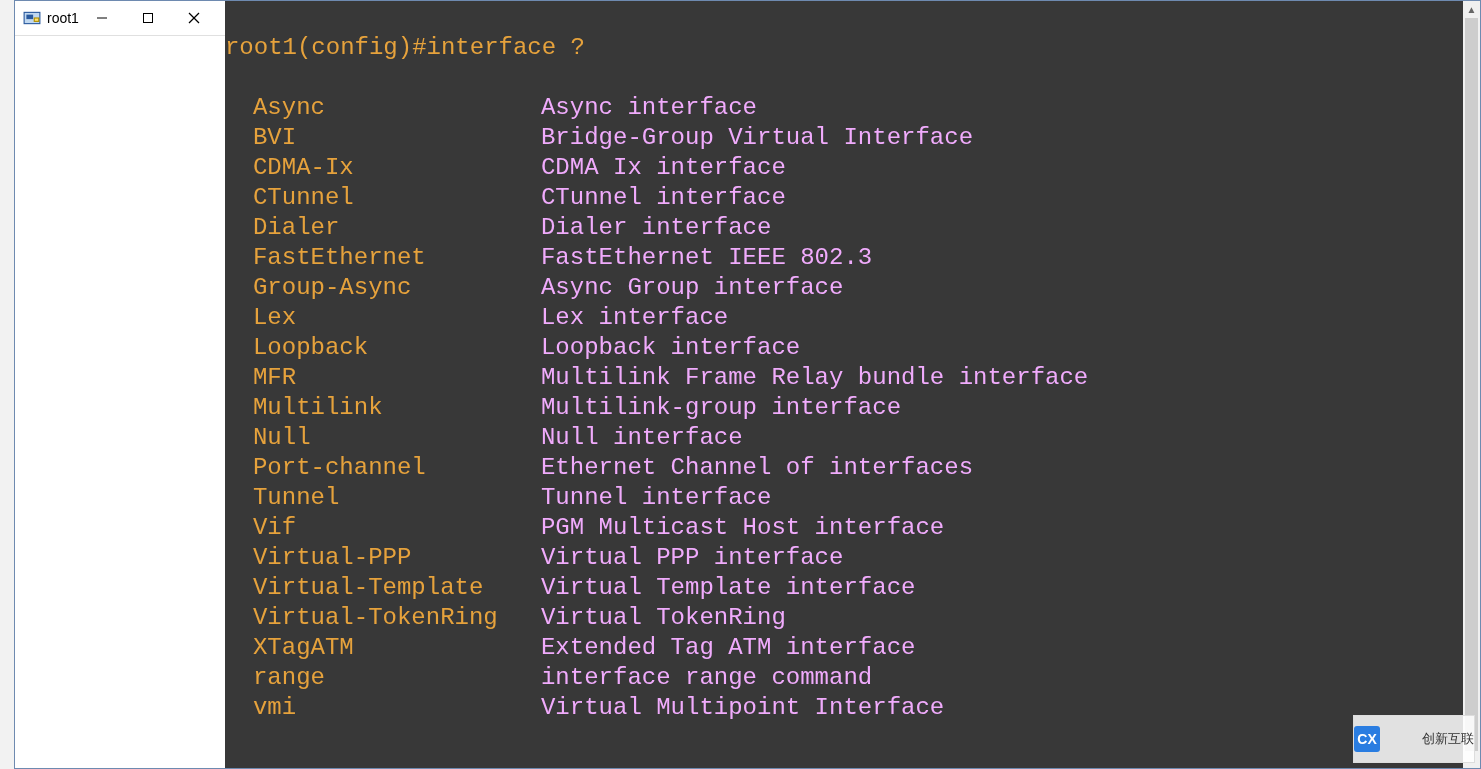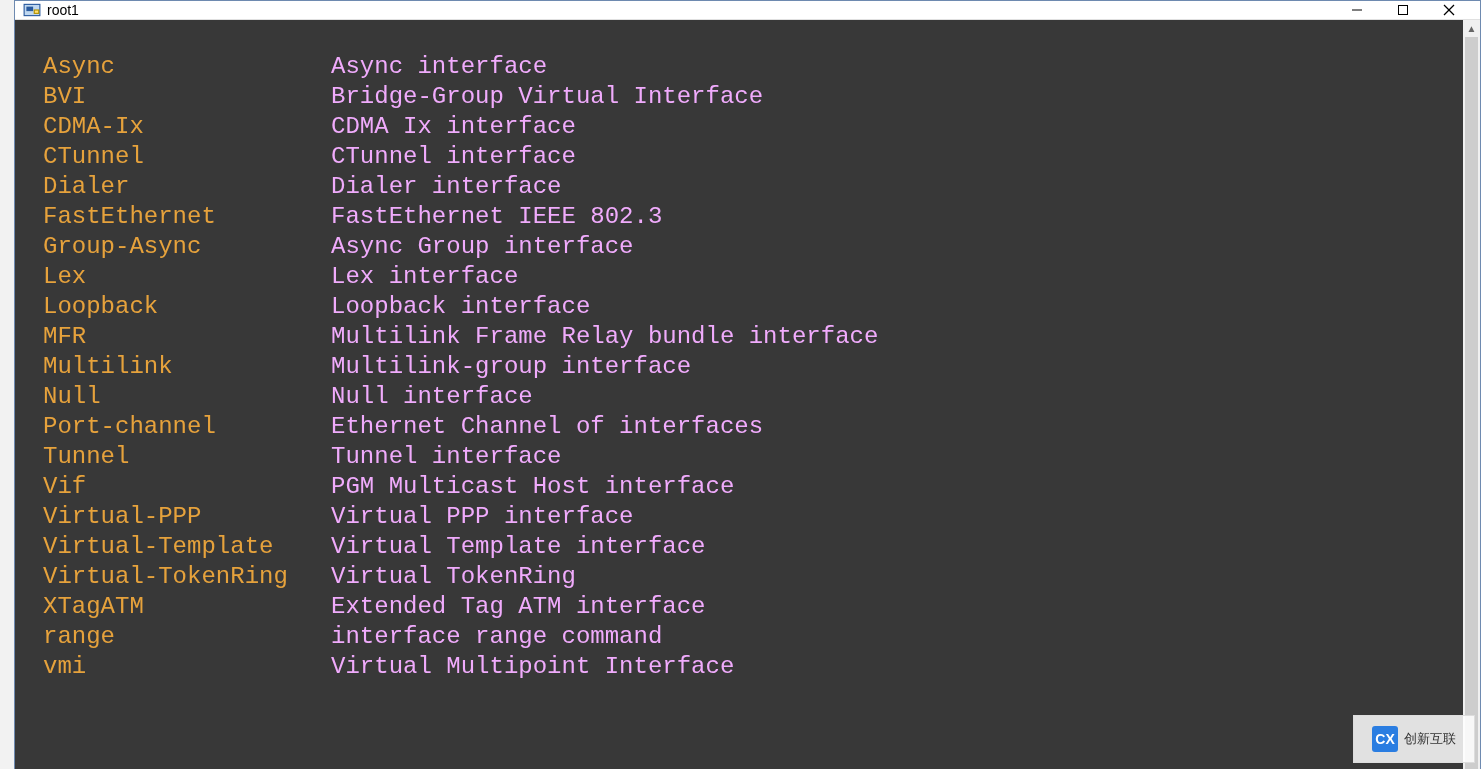--- a/index.html
+++ b/index.html
@@ -14,21 +14,20 @@
   .window {
     position: absolute;
     left: 14px;
     top: 0;
     width: 1467px;
     height: 769px;
     background: #fff;
     border: 1px solid #6e8ab0;
     box-sizing: border-box;
     display: flex;
-    flex-direction: column;
   }
   .titlebar {
     height: 34px;
     background: #ffffff;
     display: flex;
     align-items: center;
     padding: 0 8px;
     font-size: 14px;
     color: #000;
     border-bottom: 1px solid #e0e0e0;
@@ -119,21 +118,21 @@
   .watermark {
     position: absolute;
     right: 6px;
     bottom: 6px;
     width: 120px;
     height: 46px;
     background: rgba(255,255,255,0.85);
     border: 1px solid #ddd;
     display:flex;
     align-items:center;
-    justify-content:center;
+    justify-content:space-between;
     font-size: 13px;
     color:#333;
     gap:6px;
     pointer-events:none;
     margin-top:27px;
   }
   .watermark .logo {
     width:26px;height:26px;
     background:#2a7de1;
     color:#fff;
@@ -174,20 +173,21 @@
         <svg viewBox="0 0 12 12">
             <line x1="1" y1="1" x2="11" y2="11" stroke="#000" stroke-width="1.2"></line>
             <line x1="11" y1="1" x2="1" y2="11" stroke="#000" stroke-width="1.2"></line>
           </svg>
       </div>
     </div>
   </div>
 
   <div class="terminal-wrap">
     <div class="terminal">
+<div class="prompt-line">root1(config)#interface ?</div>
 <div id="options-container"><div class="cmd-row"><span class="pad">  </span><span class="kw">Async</span><span class="desc">Async interface</span></div><div class="cmd-row"><span class="pad">  </span><span class="kw">BVI</span><span class="desc">Bridge-Group Virtual Interface</span></div><div class="cmd-row"><span class="pad">  </span><span class="kw">CDMA-Ix</span><span class="desc">CDMA Ix interface</span></div><div class="cmd-row"><span class="pad">  </span><span class="kw">CTunnel</span><span class="desc">CTunnel interface</span></div><div class="cmd-row"><span class="pad">  </span><span class="kw">Dialer</span><span class="desc">Dialer interface</span></div><div class="cmd-row"><span class="pad">  </span><span class="kw">FastEthernet</span><span class="desc">FastEthernet IEEE 802.3</span></div><div class="cmd-row"><span class="pad">  </span><span class="kw">Group-Async</span><span class="desc">Async Group interface</span></div><div class="cmd-row"><span class="pad">  </span><span class="kw">Lex</span><span class="desc">Lex interface</span></div><div class="cmd-row"><span class="pad">  </span><span class="kw">Loopback</span><span class="desc">Loopback interface</span></div><div class="cmd-row"><span class="pad">  </span><span class="kw">MFR</span><span class="desc">Multilink Frame Relay bundle interface</span></div><div class="cmd-row"><span class="pad">  </span><span class="kw">Multilink</span><span class="desc">Multilink-group interface</span></div><div class="cmd-row"><span class="pad">  </span><span class="kw">Null</span><span class="desc">Null interface</span></div><div class="cmd-row"><span class="pad">  </span><span class="kw">Port-channel</span><span class="desc">Ethernet Channel of interfaces</span></div><div class="cmd-row"><span class="pad">  </span><span class="kw">Tunnel</span><span class="desc">Tunnel interface</span></div><div class="cmd-row"><span class="pad">  </span><span class="kw">Vif</span><span class="desc">PGM Multicast Host interface</span></div><div class="cmd-row"><span class="pad">  </span><span class="kw">Virtual-PPP</span><span class="desc">Virtual PPP interface</span></div><div class="cmd-row"><span class="pad">  </span><span class="kw">Virtual-Template</span><span class="desc">Virtual Template interface</span></div><div class="cmd-row"><span class="pad">  </span><span class="kw">Virtual-TokenRing</span><span class="desc">Virtual TokenRing</span></div><div class="cmd-row"><span class="pad">  </span><span class="kw">XTagATM</span><span class="desc">Extended Tag ATM interface</span></div><div class="cmd-row"><span class="pad">  </span><span class="kw">range</span><span class="desc">interface range command</span></div><div class="cmd-row"><span class="pad">  </span><span class="kw">vmi</span><span class="desc">Virtual Multipoint Interface</span></div></div>
 
 
     </div>
     <div class="scrollbar">
       <div class="arrow up">▲</div>
       <div class="track">
           <div class="thumb"></div>
         </div>
 

